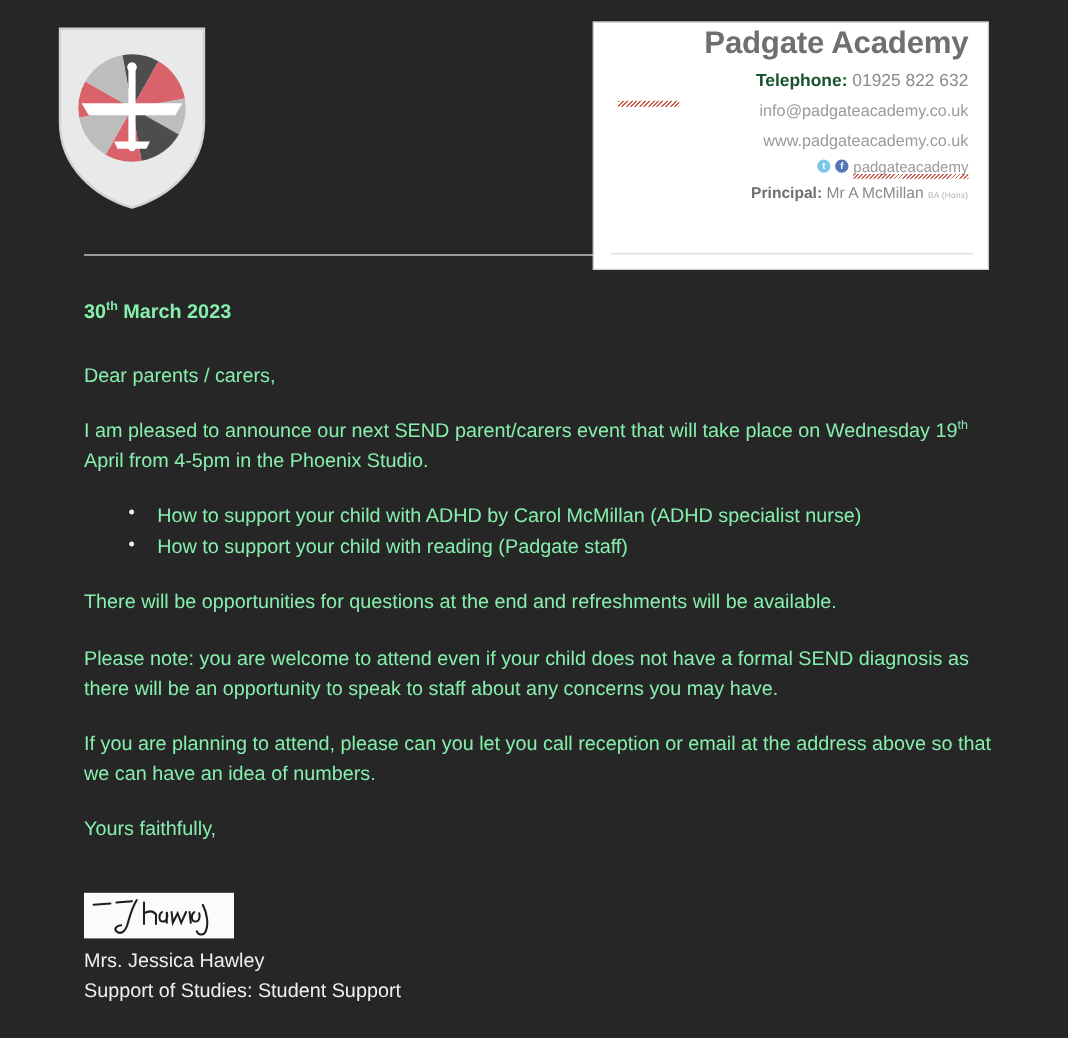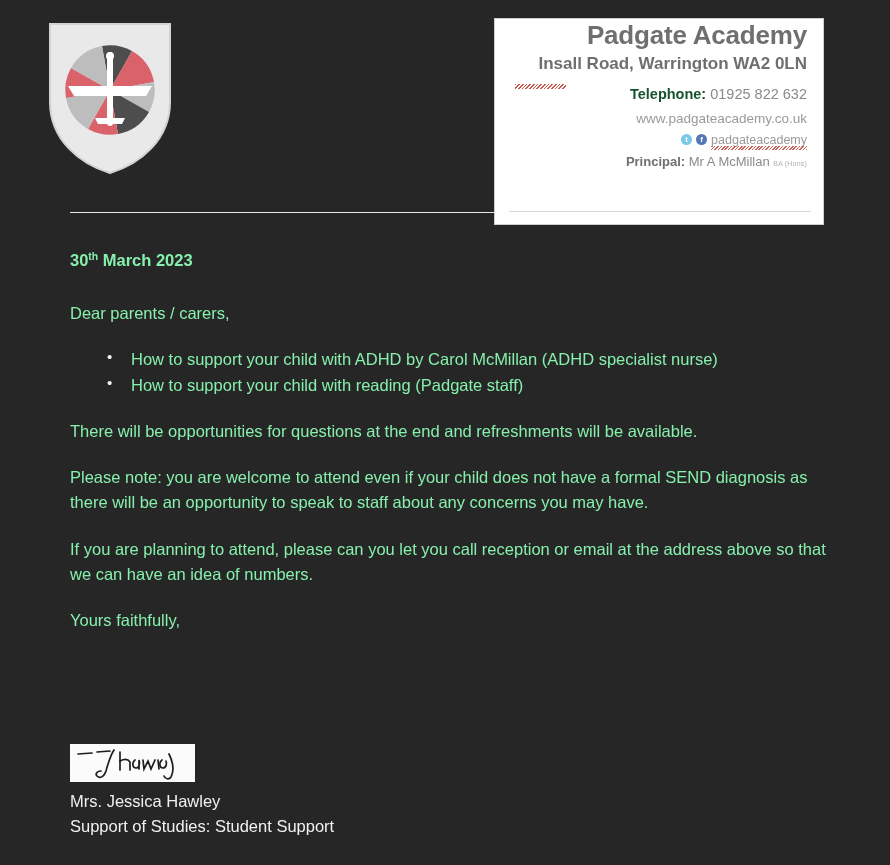--- a/index.html
+++ b/index.html
@@ -247,28 +247,28 @@
         </g>
       </g>
     </svg>
   </div>
 
   <div id="header-rule"></div>
 
   <div id="info-card">
     <div class="school-name">Padgate Academy</div>
 
-    <div class="address">Insall Road, Warrington WA2 0LN</div>
     <div class="squiggle"></div>
 
     <div class="tel">
       <b>Telephone:</b>
       <span>01925 822 632</span>
     </div>
 
+    <div class="contact">info@padgateacademy.co.uk</div>
     <div class="contact">www.padgateacademy.co.uk</div>
 
     <div class="social">
       <span class="social-dot twitter">t</span>
       <span class="social-dot facebook">f</span>
       <span class="social-handle">
         <span>padgateacademy</span>
         <span class="squiggle2"></span>
       </span>
     </div>
@@ -284,20 +284,23 @@
 </div>
 
 <div id="letter-body">
 
   <p class="date">
     <span>30</span><sup>th</sup><span> March 2023</span>
   </p>
 
   <p>Dear parents / carers,</p>
 
+  <p>
+    <span>I am pleased to announce our next SEND parent/carers event that will take place on Wednesday 19</span><sup>th</sup><span> April from 4-5pm in the Phoenix Studio.</span>
+  </p>
 
 
   <ul class="presentations">
     <li>How to support your child with ADHD by Carol McMillan (ADHD specialist nurse)</li>
     <li>How to support your child with reading (Padgate staff)</li>
   </ul>
 
   <p>There will be opportunities for questions at the end and refreshments will be available.</p>
 
   <p>Please note: you are welcome to attend even if your child does not have a formal SEND diagnosis as there will be an opportunity to speak to staff about any concerns you may have.</p>

